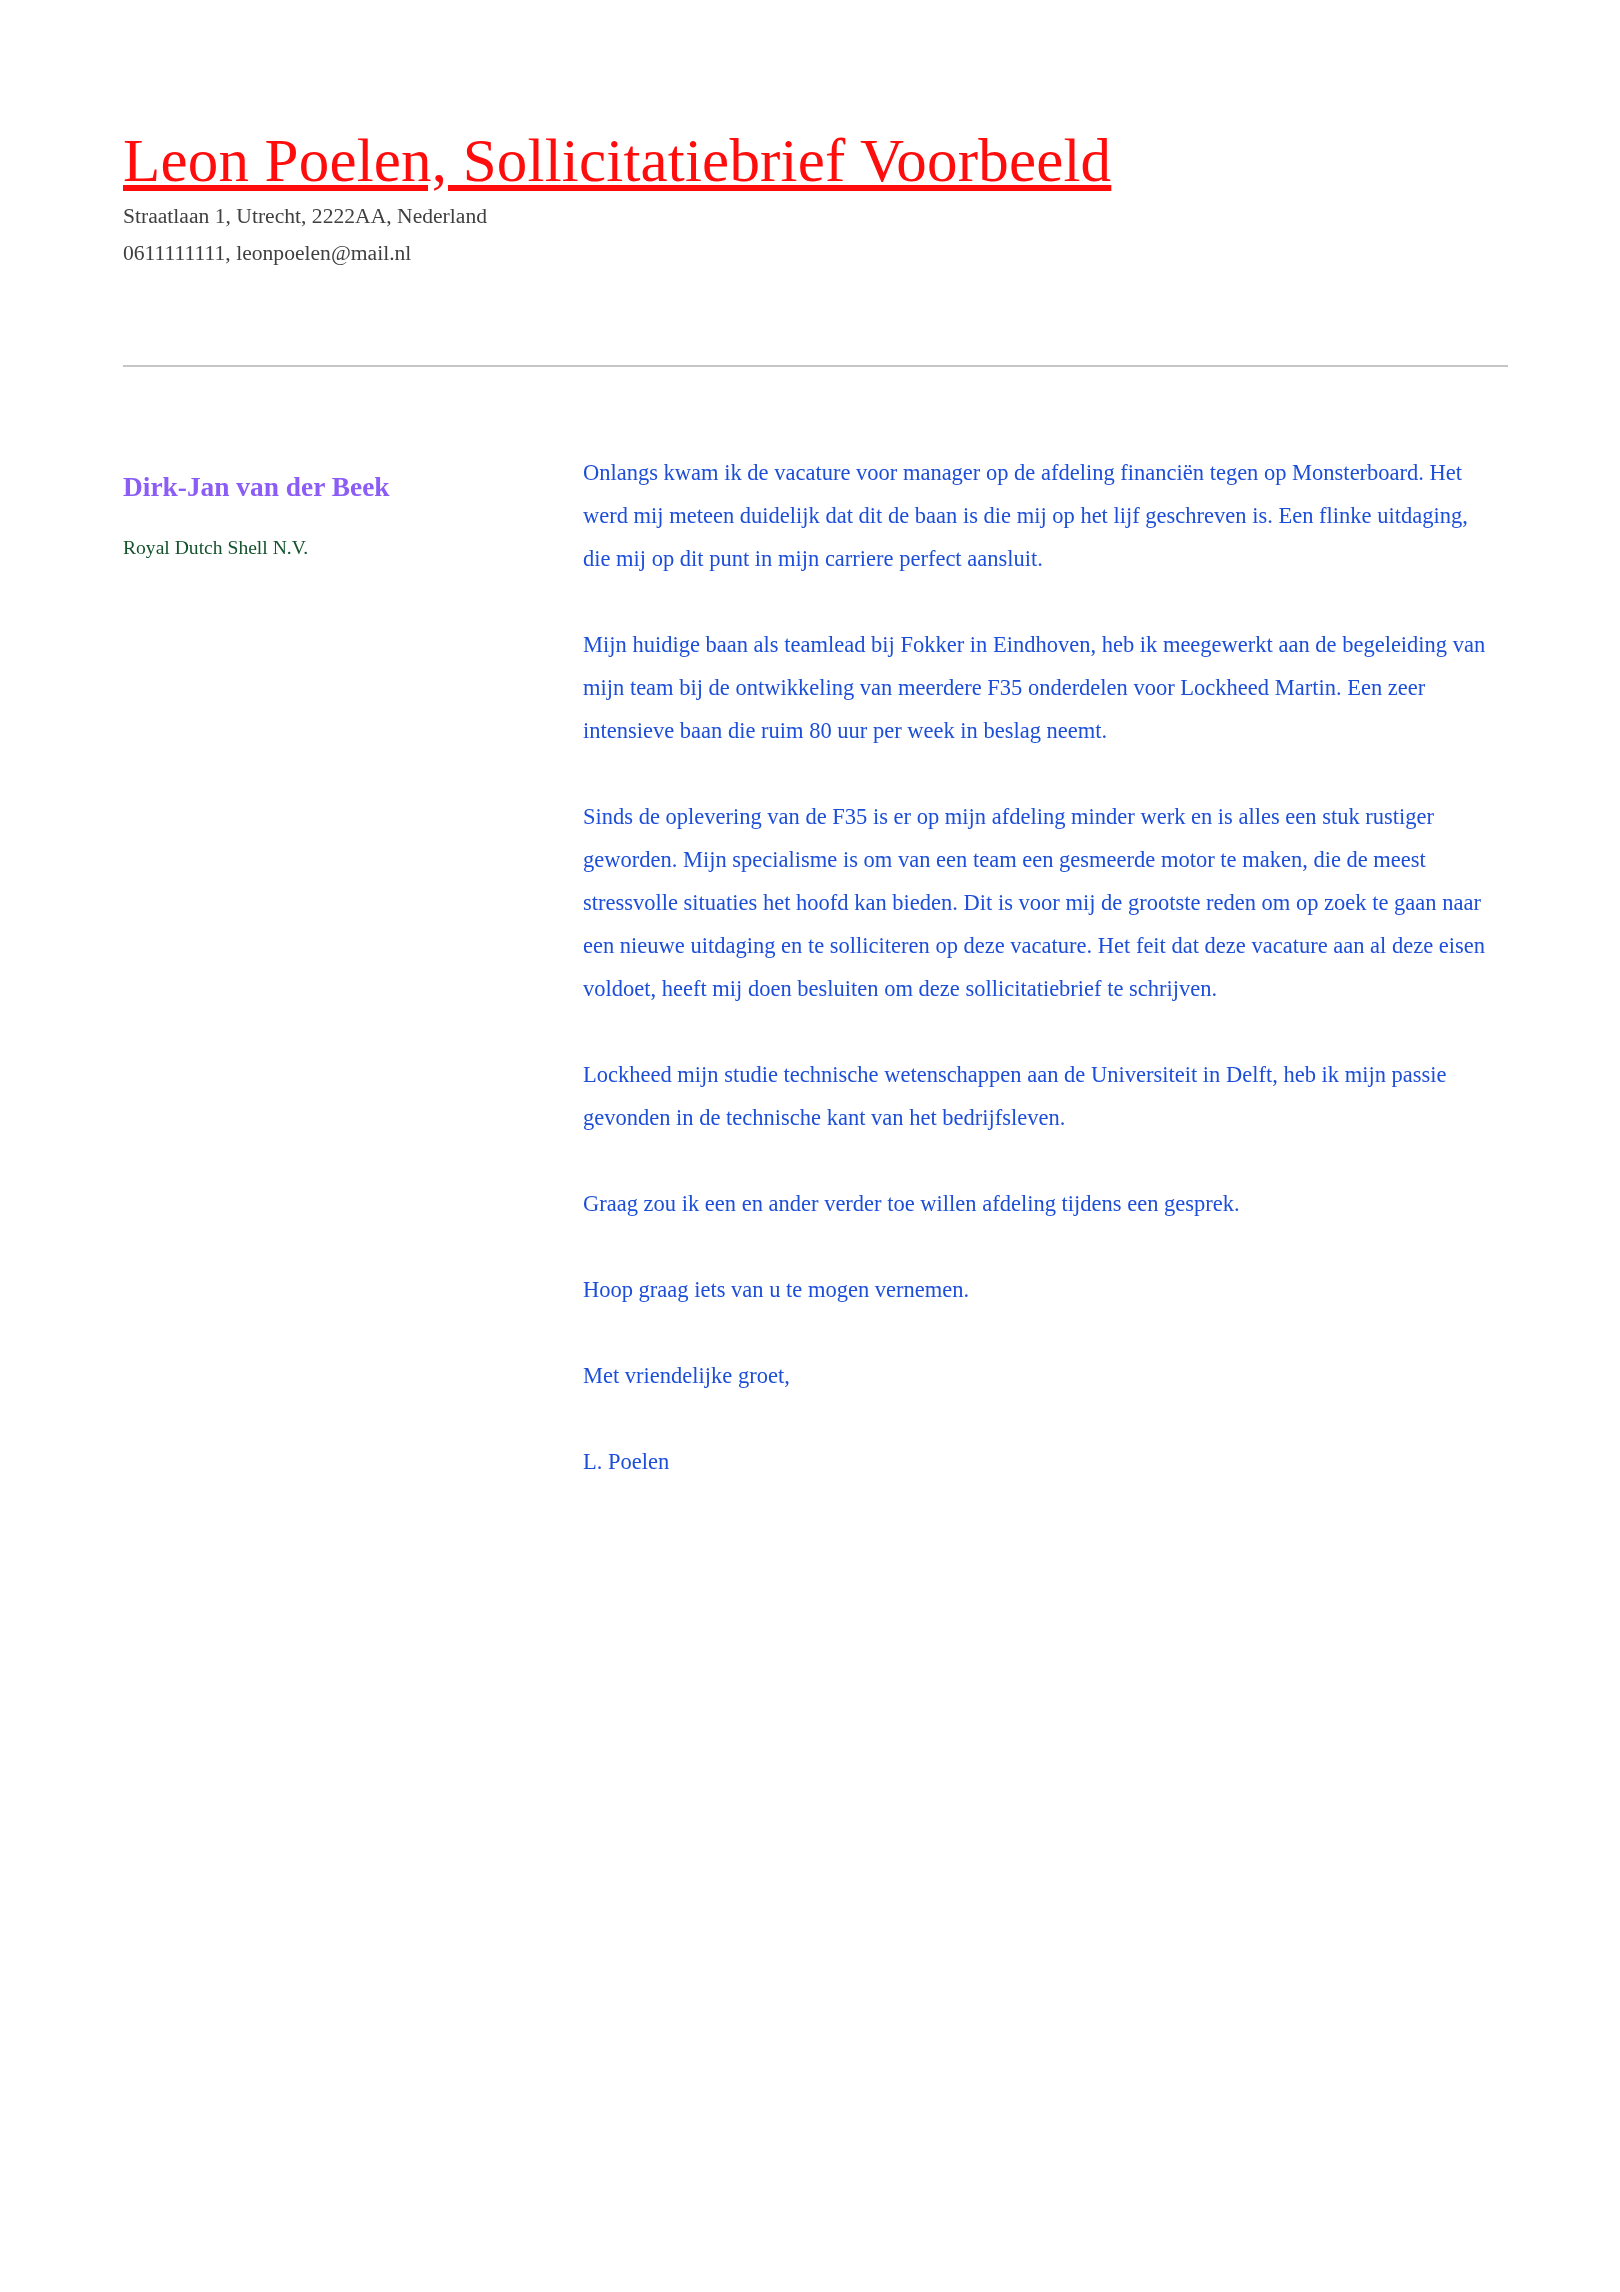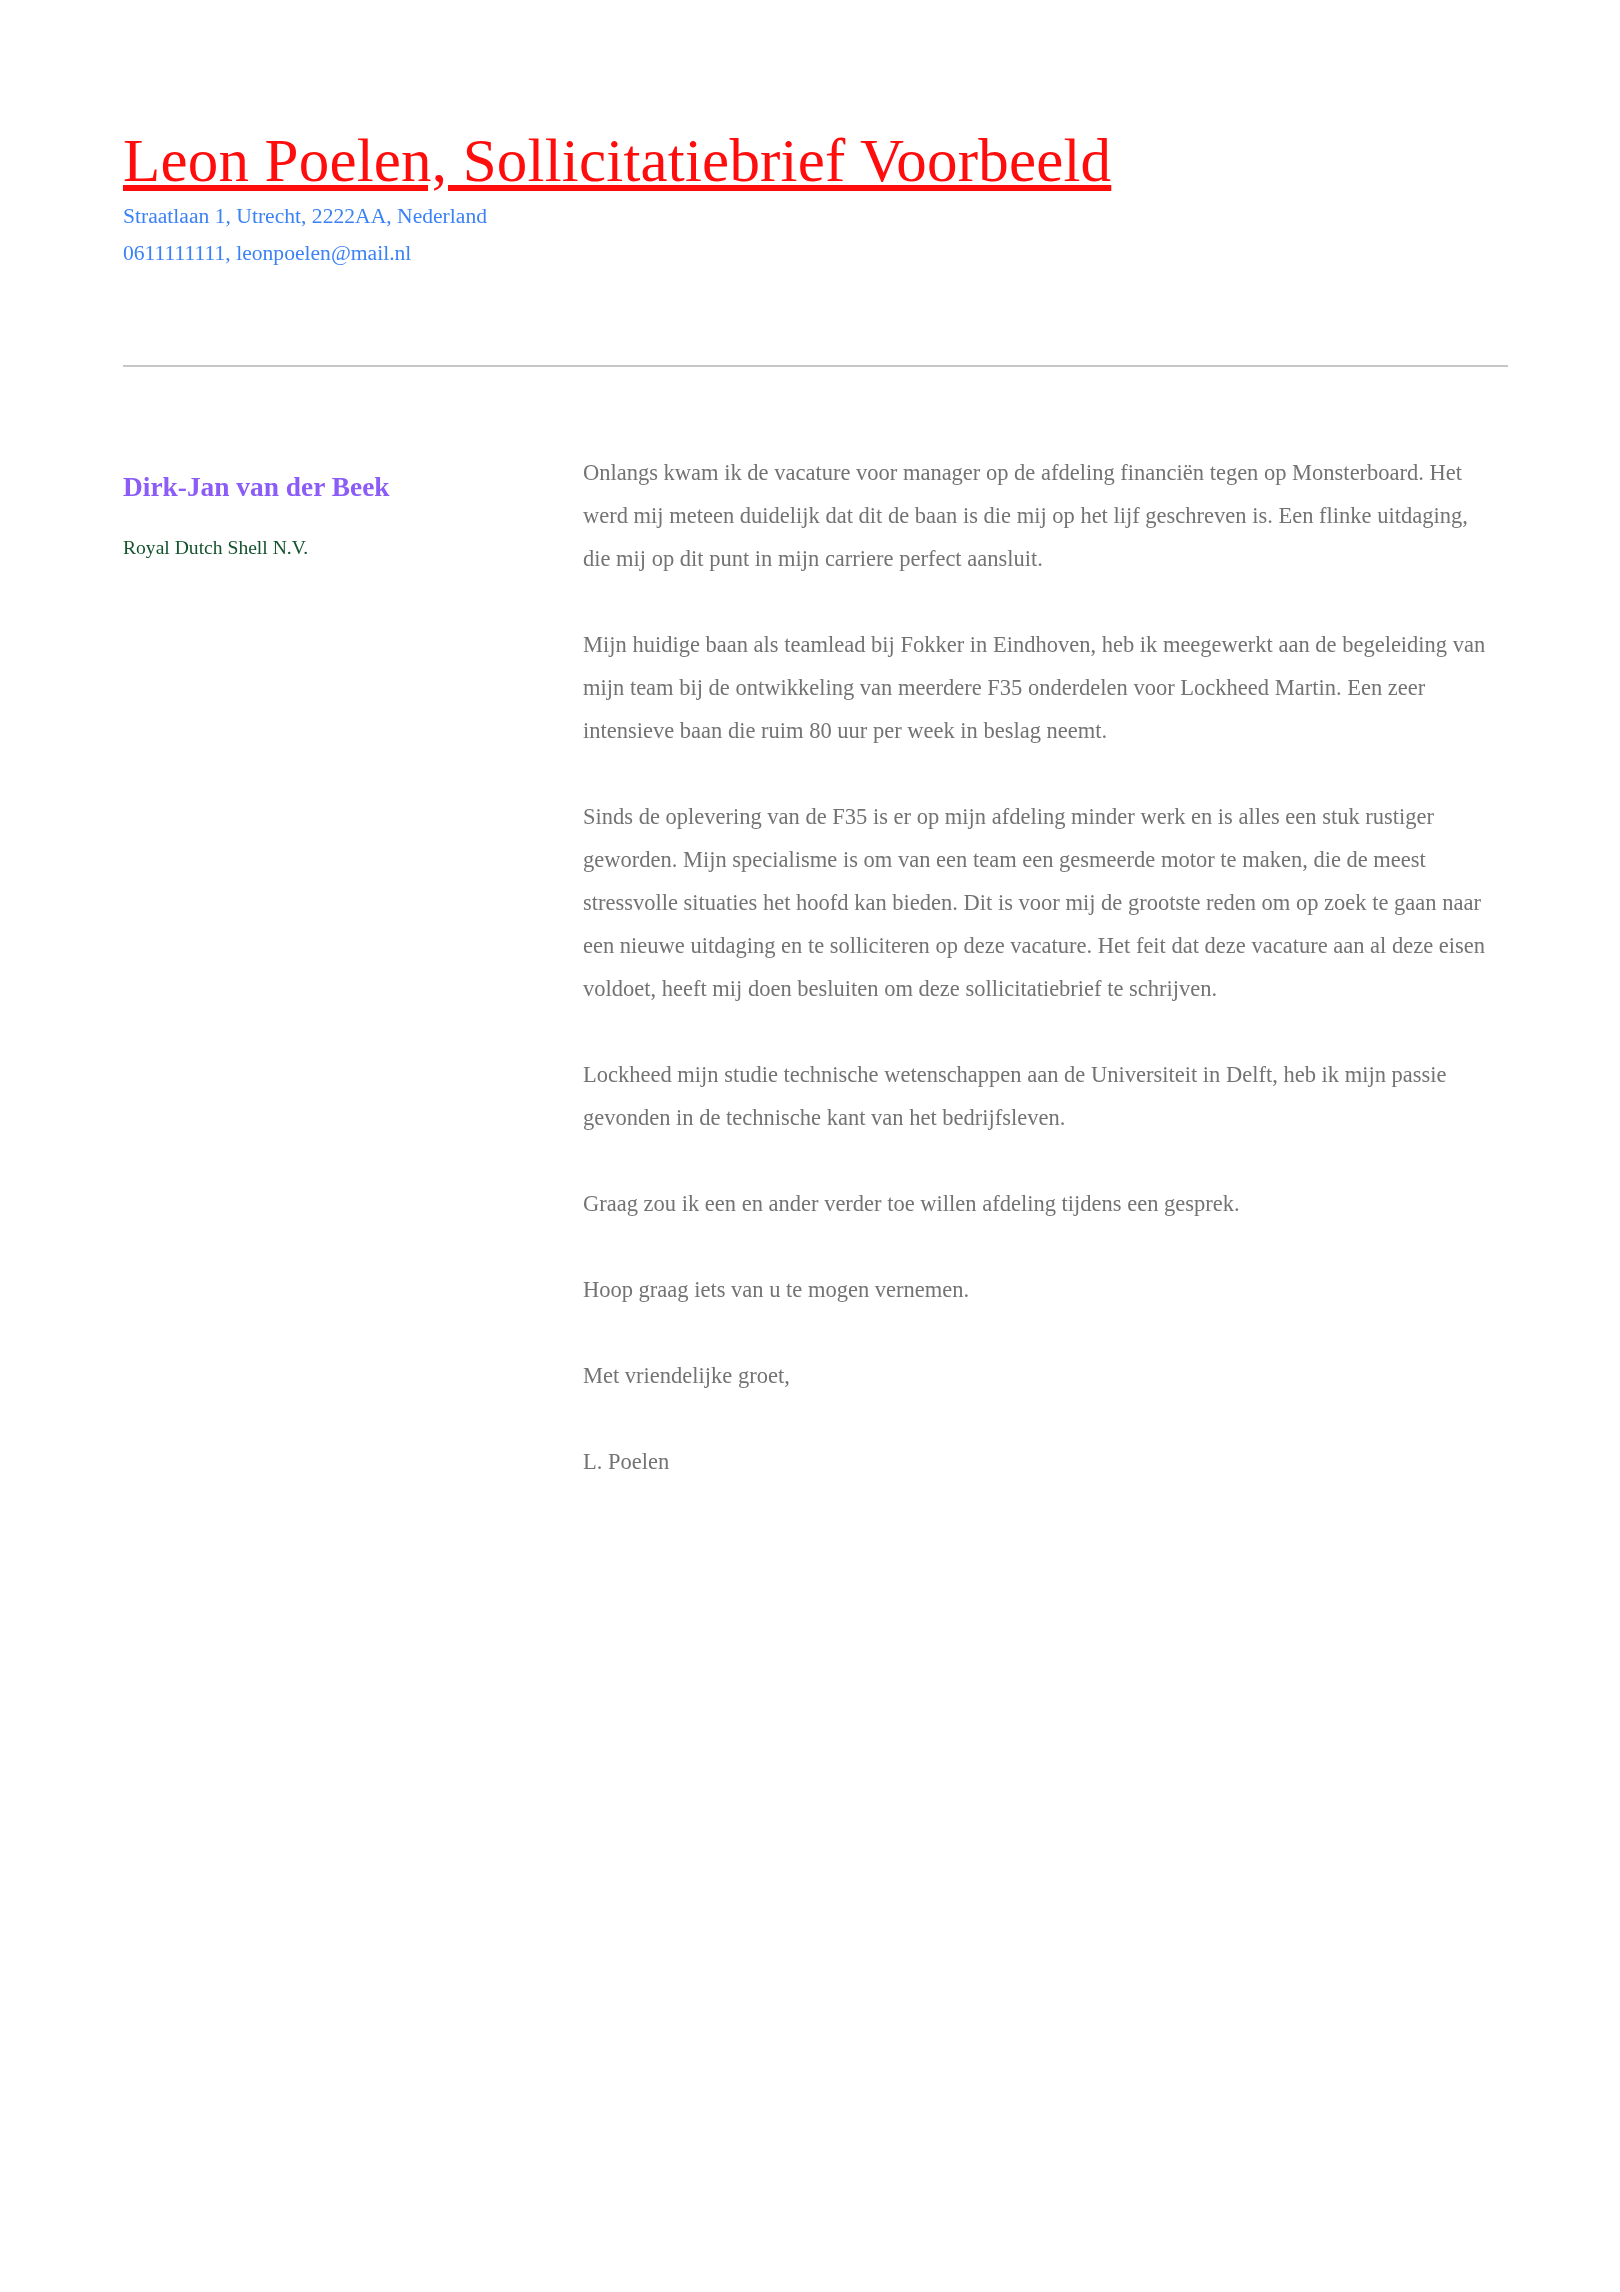--- a/index.html
+++ b/index.html
@@ -1,29 +1,29 @@
 <!DOCTYPE html>
 <html><head>
 <meta charset="utf-8">
 <style>
   html, body { margin: 0; padding: 0; background: #ffffff; }
   body { width: 1620px; height: 2293px; position: relative; overflow: hidden;
          font-family: "Liberation Serif", "DejaVu Serif", serif; color: #262626; }
   .header { position: absolute; left: 123px; top: 125px; }
   .title { margin: 0; font-weight: normal; font-size: 61px; line-height: 71px;
            color: #ff0d0d; letter-spacing: 0.2px; white-space: nowrap; text-decoration: underline; }
-  .contact { font-size: 21.6px; line-height: 37px; color: #3b82f6; margin-top: 2px; }
+  .contact { font-size: 21.6px; line-height: 37px; color: #404040; margin-top: 2px; }
   .contact div { white-space: nowrap; }
   .divider { position: absolute; left: 123px; top: 365px; width: 1385px; height: 2px;
              background: #c6c6c6; }
   .recipient { position: absolute; left: 123px; top: 470px; width: 412px; }
   .recipient-name { font-size: 27.4px; line-height: 35px; font-weight: bold; color: #8b5cf6; }
   .recipient-company { font-size: 19.6px; line-height: 27.4px; color: #14532d; margin-top: 29px; }
   .body { position: absolute; left: 583px; top: 451px; width: 916px; font-size: 22.5px;
-          line-height: 43px; color: #737373; }
+          line-height: 43px; color: #1d4ed8; }
   .body p { margin: 0 0 43px 0; }
 </style>
 </head>
 <body>
 
 <header class="header">
   <h1 class="title">Leon Poelen, Sollicitatiebrief Voorbeeld</h1>
   <div class="contact">
     <div>Straatlaan 1, Utrecht, 2222AA, Nederland</div>
     <div>0611111111, leonpoelen@mail.nl</div>

